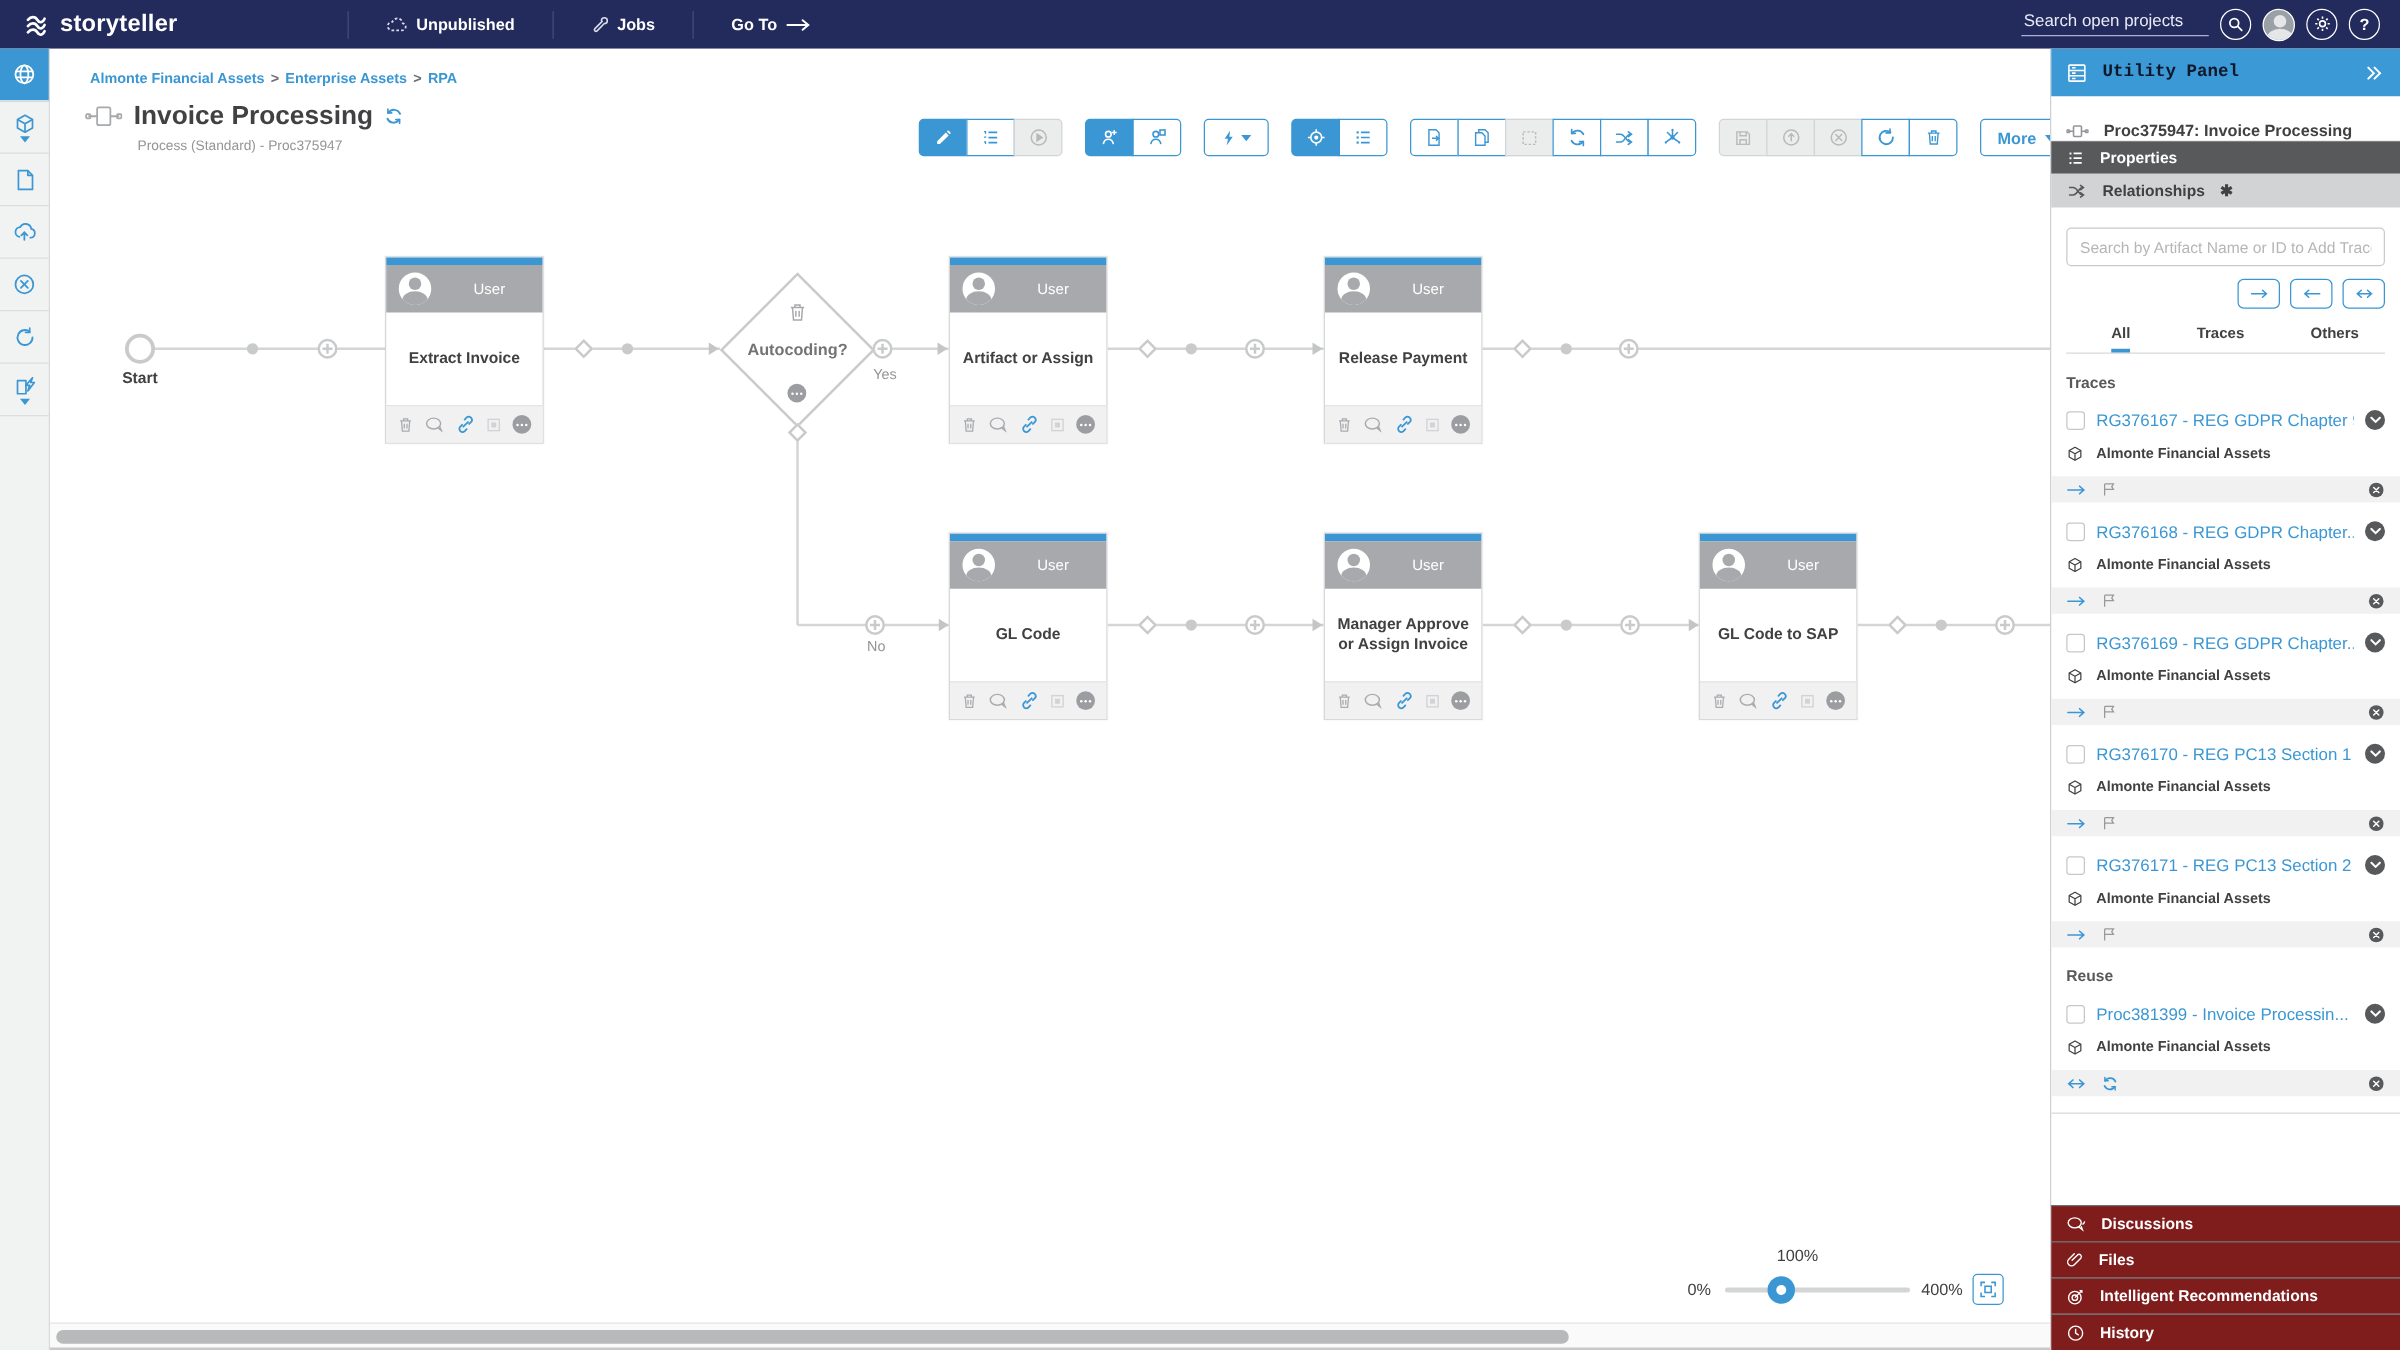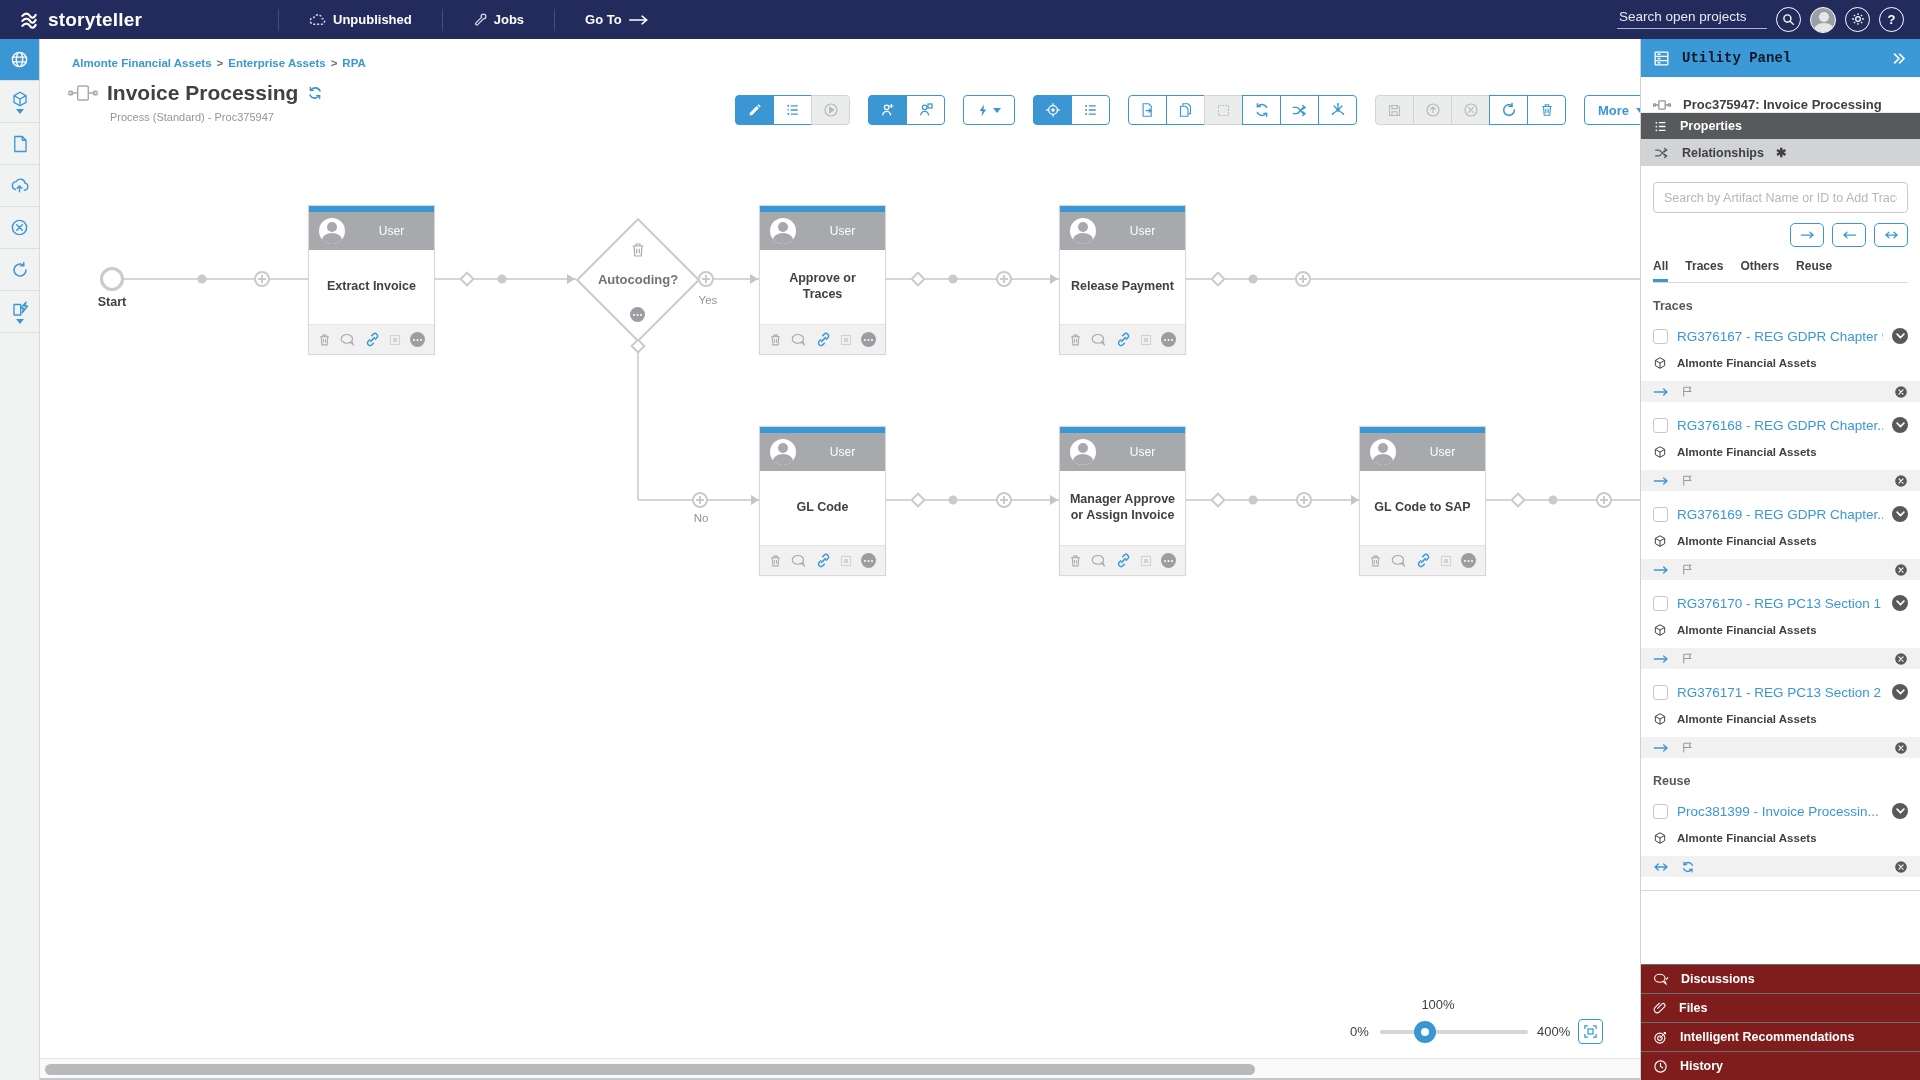--- a/index.html
+++ b/index.html
@@ -127,21 +127,21 @@
      gap:12px; padding:0 12px; font-size:12.5px; font-weight:700; cursor:pointer; }
   .p-search { margin:16px 12px 0; }
   .p-search input { width:100%; height:31px; border:1px solid #c9cacb; border-radius:4px; padding:0 10px;
      font-size:12.5px; color:#414042; outline:none; font-family:inherit; }
   .p-search input::placeholder { color:#b4b6b8; }
   .p-actions { display:flex; justify-content:flex-end; gap:8px; margin:10px 12px 0; }
   .p-actbtn { width:34px; height:24px; border:1px solid #3b97d3; border-radius:5px; background:#fff; color:#3b97d3;
      display:flex; align-items:center; justify-content:center; cursor:pointer; }
   .p-tabs { display:flex; gap:17px; margin:12px 12px 0; font-size:12px; font-weight:700; color:#414042;
      border-bottom:1px solid #d8d9da; padding-bottom:0; }
-  .p-tab { padding-bottom:6px; cursor:pointer; border-bottom:3px solid transparent; }
+  .p-tab { padding-bottom:6px; cursor:pointer; border-bottom:3px solid transparent;margin-left:36px; }
   .p-tab.selected { border-bottom-color:#3b97d3; }
   .p-content { flex:1; overflow:hidden; }
   .p-sect { margin:16px 12px 0; font-size:12.5px; font-weight:700; color:#58595b; }
   .trace-card { margin-top:12px; }
   .tc-title { display:flex; align-items:center; gap:9px; padding:0 12px; height:22px; }
   .tc-check { width:15px; height:15px; border:1px solid #c6c7c8; border-radius:3px; background:#fff; flex:0 0 15px; cursor:pointer; }
   .tc-link { font-size:13.5px; color:#3b97d3; white-space:nowrap; overflow:hidden; flex:1; cursor:pointer; }
   .tc-chev { width:16px; height:16px; border-radius:50%; background:#58595b; color:#fff; flex:0 0 16px;
      display:flex; align-items:center; justify-content:center; cursor:pointer; }
   .tc-owner { display:flex; align-items:center; gap:10px; padding:0 12px; margin-top:6px; height:20px;
@@ -578,21 +578,21 @@
           <span class="ellipsis-dot"></span>
         </div>
       </div>
 
       <div class="node" style="left:719px;top:166px">
         <div class="node-bar"></div>
         <div class="node-head">
             <span class="node-avatar"></span>
           <span class="node-type">User</span>
           </div>
-        <div class="node-body">Approve or Traces</div>
+        <div class="node-body">Artifact or Assign</div>
         <div class="node-foot">
           <span>
               <svg class="ic" width="13" height="14" viewBox="0 0 24 24" fill="none" stroke="currentColor" stroke-width="1.9">
                 <path d="M4 6h16M9 6V3h6v3"></path>
                 <path d="M6 6l1.2 15h9.6L18 6"></path>
                 <path d="M10 10v7M14 10v7"></path>
               </svg>
             </span>
           <span>
               <svg class="ic" width="15" height="13" viewBox="0 0 24 20" fill="none" stroke="currentColor" stroke-width="1.9">

